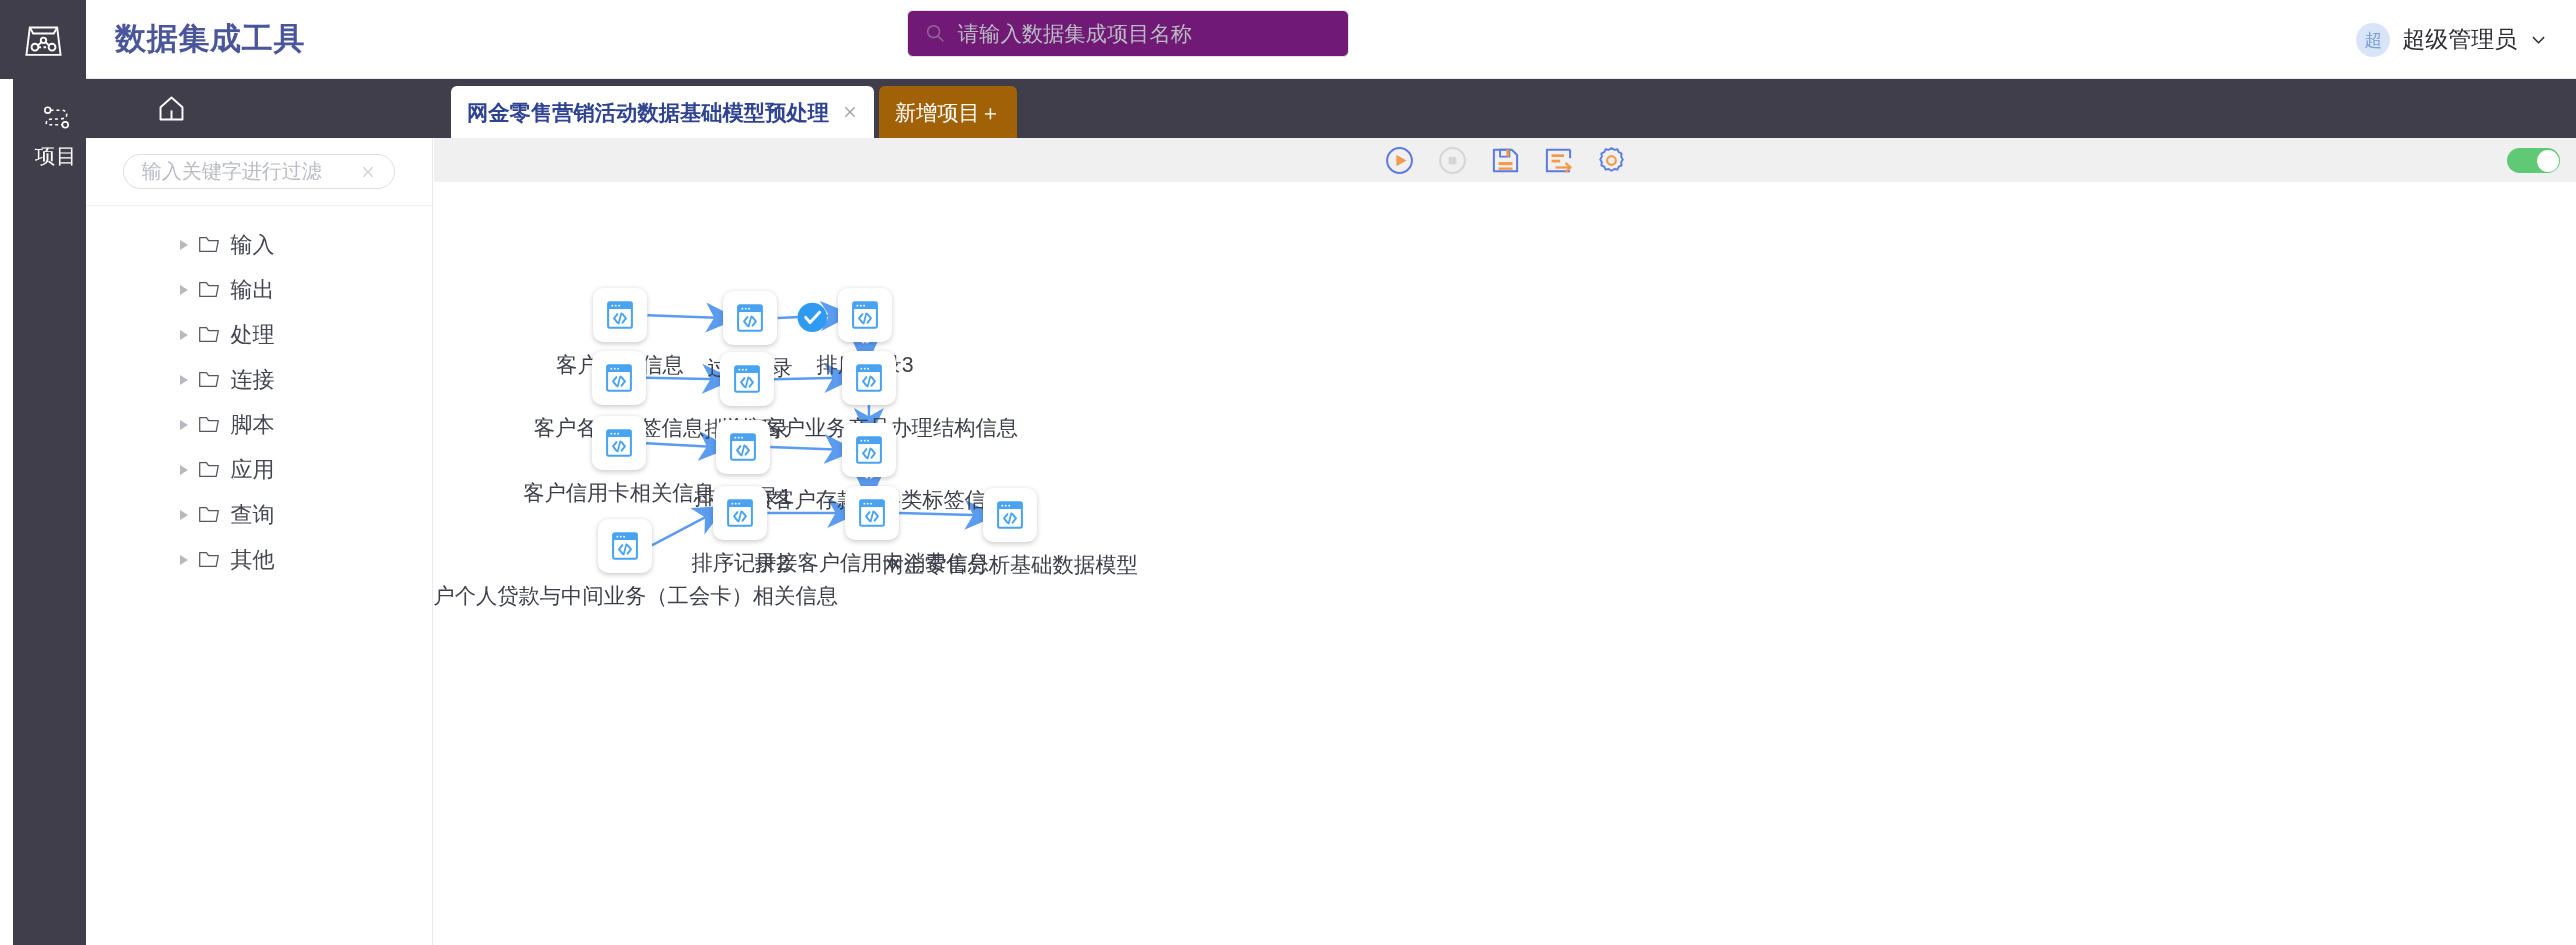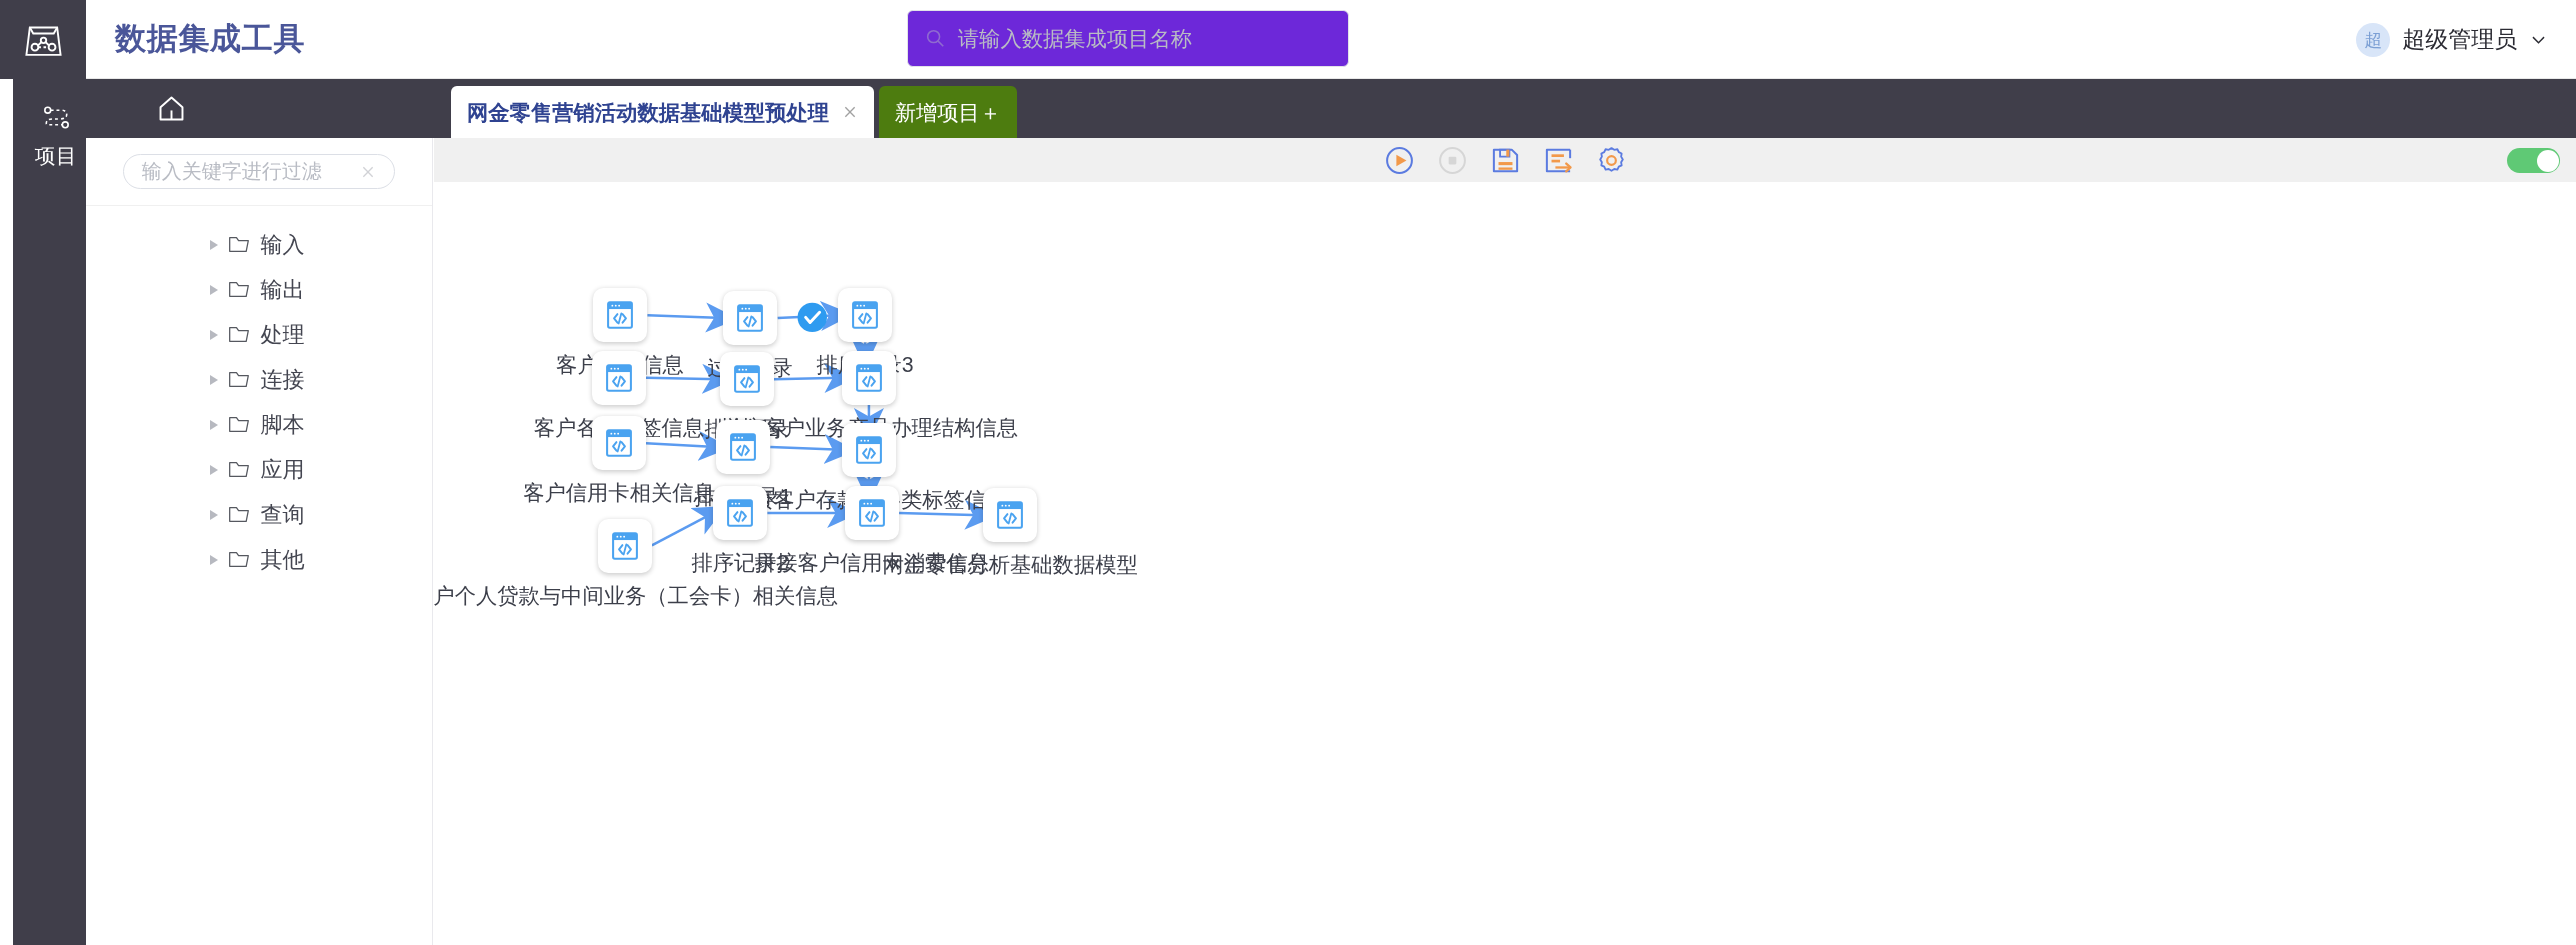--- a/index.html
+++ b/index.html
@@ -21,22 +21,22 @@
     display: flex; align-items: center; justify-content: center; flex: none;
   }
   .app-title {
     margin-left: 29px; font-size: 31px; font-weight: bold; color: #4A5699;
     letter-spacing: 0.7px; white-space: nowrap;
   }
   .search-wrap {
     position: absolute; left: 907px; top: 9.6px; width: 442px; height: 57px;
   }
   .search-box {
-    width: 442px; height: 57px; border: 0.7px solid #e2e3e8; border-radius: 5.9px;
-    background: #6d28d9; display: flex; align-items: center; padding: 8px 16px;
+    width: 442px; height: 47px; border: 0.7px solid #e2e3e8; border-radius: 5.9px;
+    background: #701a75; display: flex; align-items: center; padding: 8px 16px;
   }
   .search-icon { width: 22px; height: 22px; flex: none; opacity: .45; }
   .search-text {
     margin-left: 11.8px; font-size: 21.3px; color: #b9bcc4; white-space: nowrap;
   }
   .user-area {
     position: absolute; right: 28px; top: 0; height: 79px;
     display: flex; align-items: center; gap: 11.8px;
   }
   .avatar {
@@ -73,42 +73,42 @@
   .tabs {
     position: absolute; left: 451px; top: 86px; height: 52px;
     display: flex; align-items: flex-end; gap: 4.4px;
   }
   .tab {
     height: 52px; display: flex; align-items: center; gap: 13.2px;
     padding: 0 16px; border-radius: 5.9px 5.9px 0 0; white-space: nowrap;
   }
   .tab.active { background: #ffffff; }
   .tab.active .tab-label { color: #2F4391; font-size: 21.3px; font-weight: bold; }
-  .tab.inactive { background: #4d7c0f; }
+  .tab.inactive { background: #a16207; }
   .tab.inactive .tab-label { color: #ffffff; font-size: 21.3px; }
   .tab-close { width: 16px; height: 16px; opacity: .55; flex: none; }
 
   
   .tree-panel {
     position: absolute; left: 86px; top: 138px; width: 347px; height: 807px;
     background: #ffffff; border-right: 0.7px solid #e9e9ed;
   }
   .filter-row {
     height: 68px; display: flex; align-items: center; justify-content: center;
     border-bottom: 0.7px solid #f0f0f0;
   }
   .filter-box {
     width: 272px; height: 35px; border: 0.7px solid #dcdfe6; border-radius: 20.6px;
     display: flex; align-items: center; padding: 0 17.7px;
   }
   .filter-text { font-size: 20px; color: #b9bcc4; flex: 1; white-space: nowrap; }
   .filter-clear { width: 16px; height: 16px; opacity: .45; flex: none; }
   .tree { padding-top: 16px; }
   .tree-item {
-    height: 45px; display: flex; align-items: center; padding-left: 94px; gap: 10.3px; margin-left: 30px;
+    height: 45px; display: flex; align-items: center; padding-left: 94px; gap: 10.3px;
   }
   .tree-arrow { width: 0; height: 0;
     border-left: 8px solid #b7b9c0; border-top: 5.2px solid transparent;
     border-bottom: 5.2px solid transparent; flex: none; }
   .folder-icon { width: 22px; height: 19px; flex: none; }
   .tree-label { font-size: 22px; color: #444651; white-space: nowrap; }
 
   
   .toolbar {
     position: absolute; left: 434px; top: 138px; width: 2142px; height: 44px;

